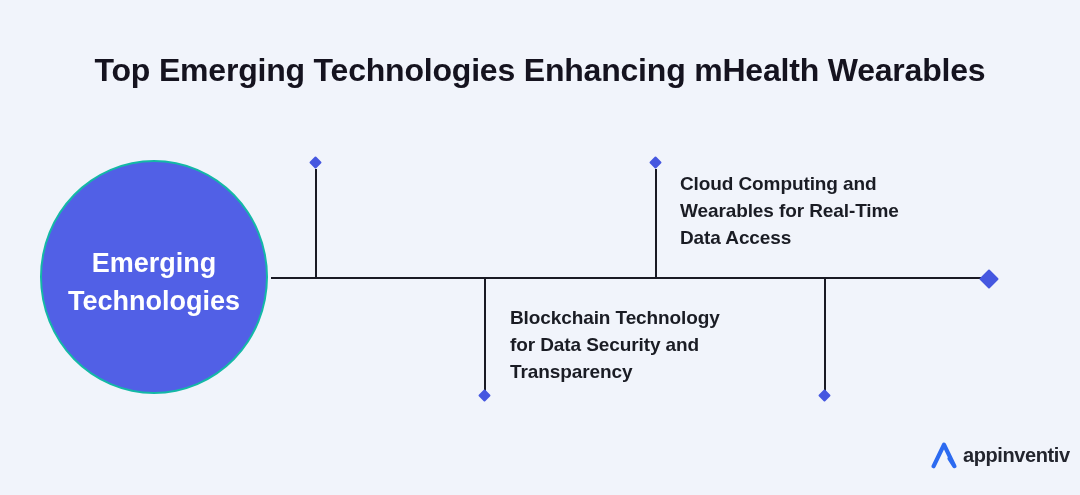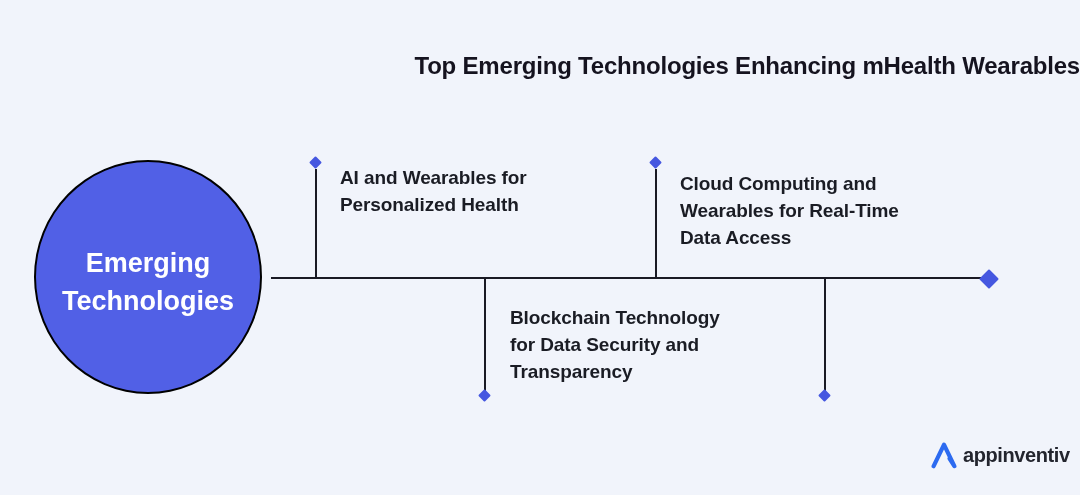--- a/index.html
+++ b/index.html
@@ -13,36 +13,36 @@
     height: 495px;
     background: #F1F4FB;
     overflow: hidden;
   }
 
   
   .title {
     position: absolute;
     left: 0; right: 0;
     top: 52px;
-    text-align: right;
-    font-size: 24px;
+    text-align: center;
+    font-size: 32px;
     font-weight: bold;
     letter-spacing: -0.2px;
     color: #15131F;
   }
 
   
   .circle {
     position: absolute;
-    left: 34px;
+    left: 40px;
     top: 160px;
     width: 228px;
     height: 234px;
     background: #5160E6;
-    border: 2px solid #000000;
+    border: 2px solid #14b8a6;
     border-radius: 50%;
     box-sizing: border-box;
     display: flex;
     align-items: center;
     justify-content: center;
     text-align: center;
   }
   .circle .circle-label {
     color: #ffffff;
     font-size: 27px;
@@ -137,22 +137,20 @@
   <div class="v-line v2"></div>
   <div class="v-line v3"></div>
   <div class="v-line v4"></div>
 
   <div class="diamond d1"></div>
   <div class="diamond d2"></div>
   <div class="diamond d3"></div>
   <div class="diamond d4"></div>
   <div class="diamond d-end"></div>
 
-  <div class="branch-label L1">AI and Wearables for
-Personalized Health</div>
 
   <div class="branch-label L3">Cloud Computing and
 Wearables for Real-Time
 Data Access</div>
 
   <div class="branch-label L2">Blockchain Technology
 for Data Security and
 Transparency</div>
 
 

